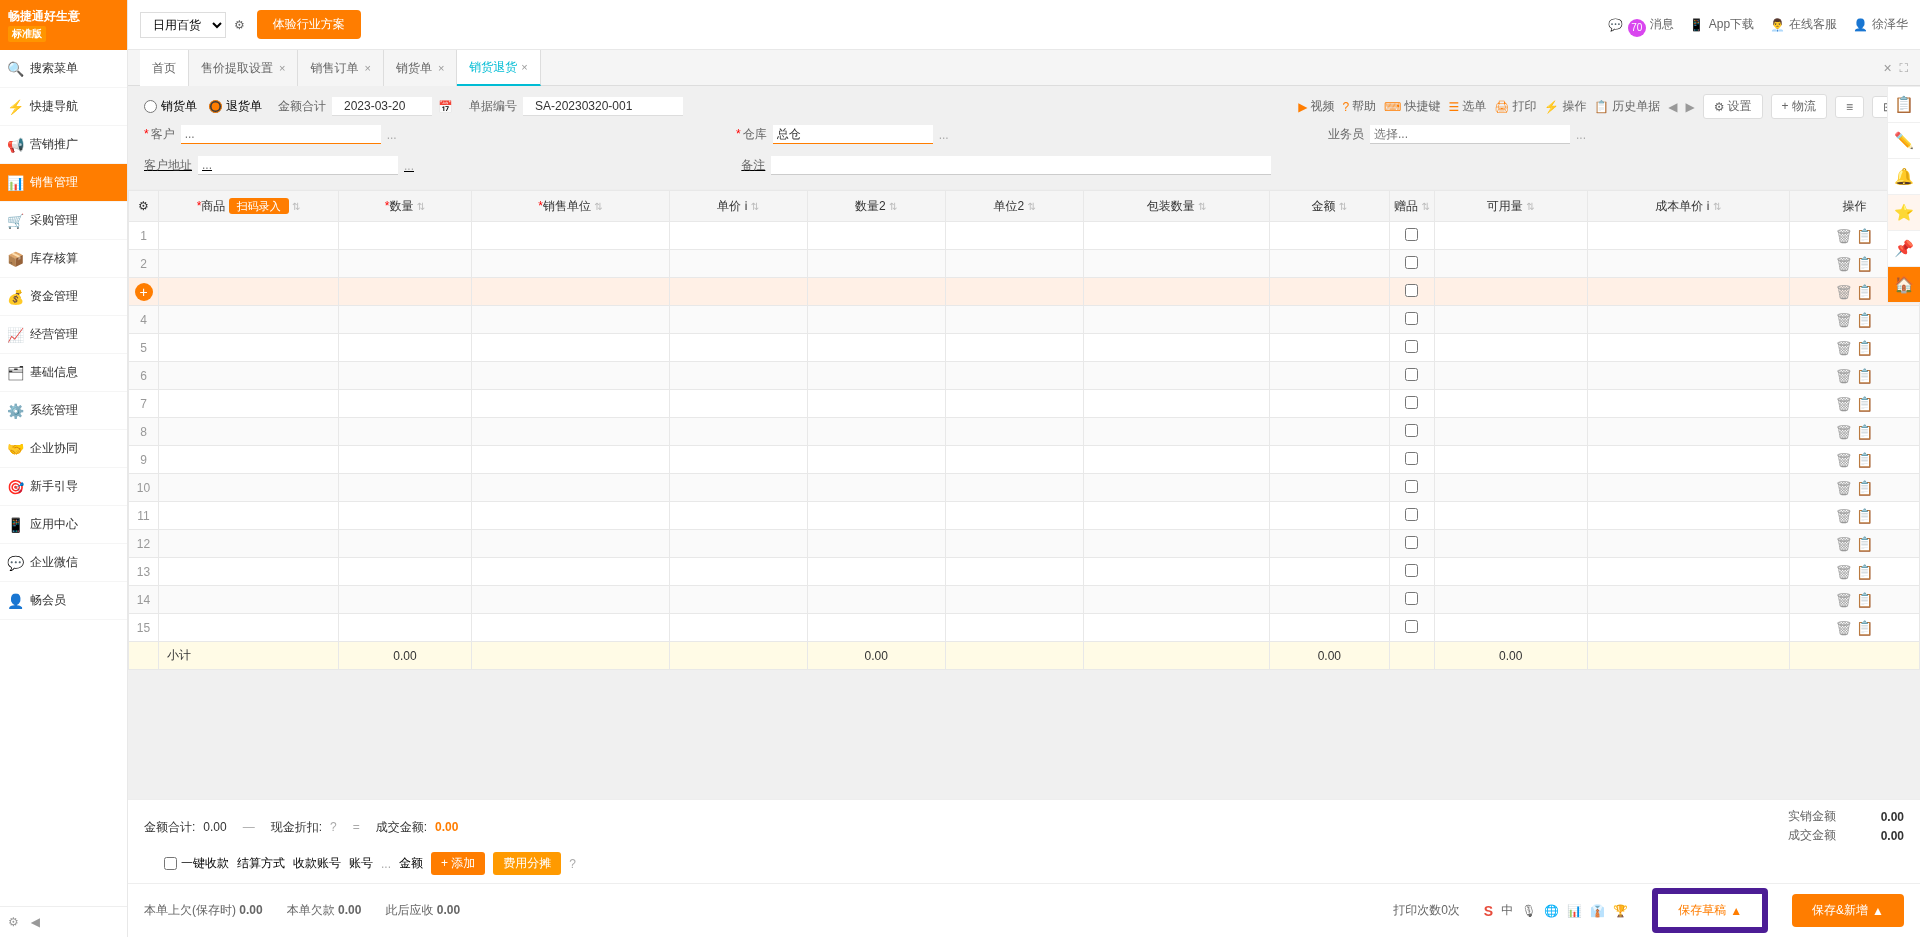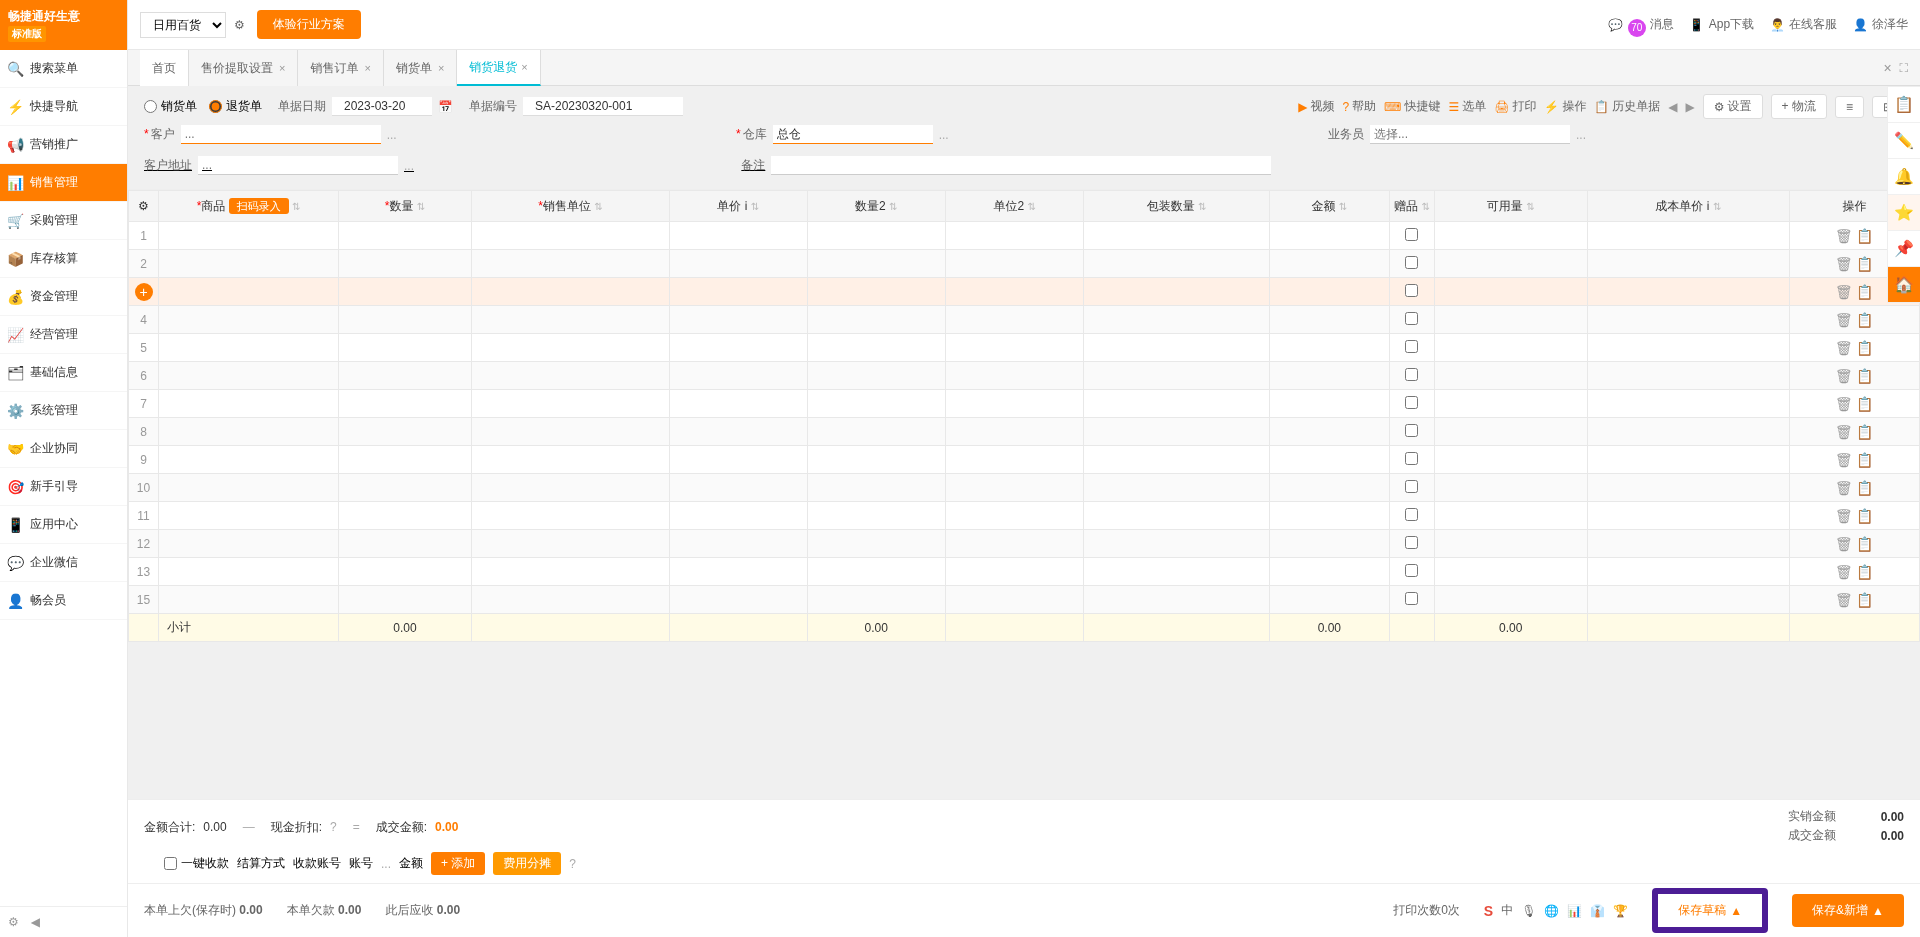--- a/index.html
+++ b/index.html
@@ -241,21 +241,21 @@
           <label class="radio-item">
             <input type="radio" name="billtype" style="">
             <span>销货单</span>
           </label>
           <label class="radio-item">
             <input type="radio" name="billtype" checked="" style="">
             <span>退货单</span>
           </label>
         </div>
         <div class="form-field">
-          <span class="form-label">单据日期</span>
+          <span class="form-label">金额合计</span>
           <input class="form-input-date" type="text" value="2023-03-20" style="">
           <span style="cursor:pointer;color:#ff7d00;">📅</span>
         </div>
         <div class="form-field">
           <span class="form-label">单据编号</span>
           <input class="form-input-date" type="text" value="SA-20230320-001" style="width: 160px;">
         </div>
         <div class="toolbar-right">
           <span class="toolbar-btn"><span>▶</span> 视频</span>
           <span class="toolbar-btn"><span>?</span> 帮助</span>
@@ -582,20 +582,40 @@
               <td></td>
               <td></td>
               <td>
     <div class="action-cell">
       <span class="action-icon">🗑</span>
       <span class="action-icon">📋</span>
     </div>
   </td>
             </tr>
             <tr>
+              <td class="row-num">14</td>
+              <td></td>
+              <td></td>
+              <td></td>
+              <td></td>
+              <td></td>
+              <td></td>
+              <td></td>
+              <td></td>
+              <td class="checkbox-cell"><input type="checkbox" style=""></td>
+              <td></td>
+              <td></td>
+              <td>
+    <div class="action-cell">
+      <span class="action-icon">🗑</span>
+      <span class="action-icon">📋</span>
+    </div>
+  </td>
+            </tr>
+            <tr>
               <td class="row-num">15</td>
               <td></td>
               <td></td>
               <td></td>
               <td></td>
               <td></td>
               <td></td>
               <td></td>
               <td></td>
               <td class="checkbox-cell"><input type="checkbox" style=""></td>

